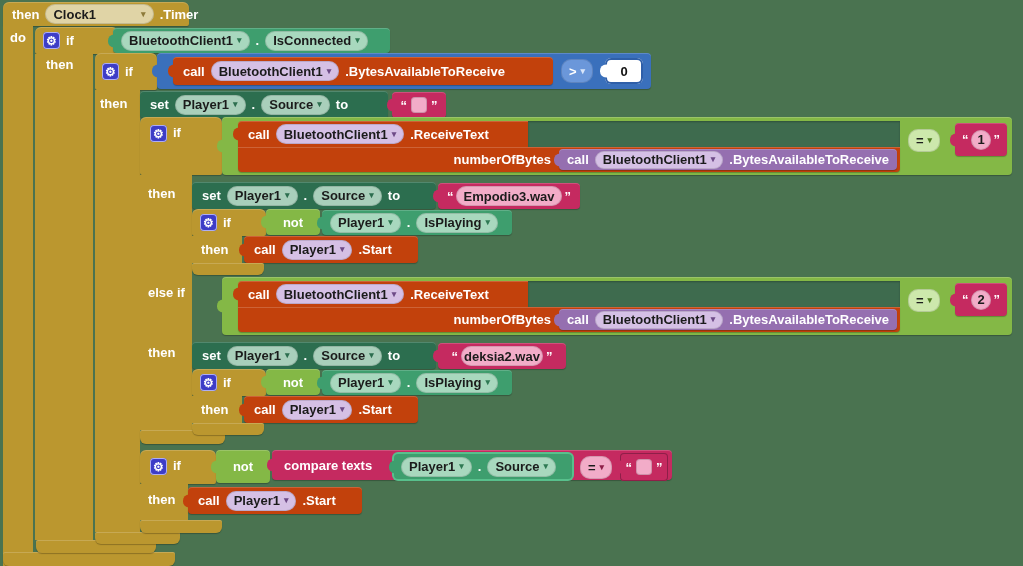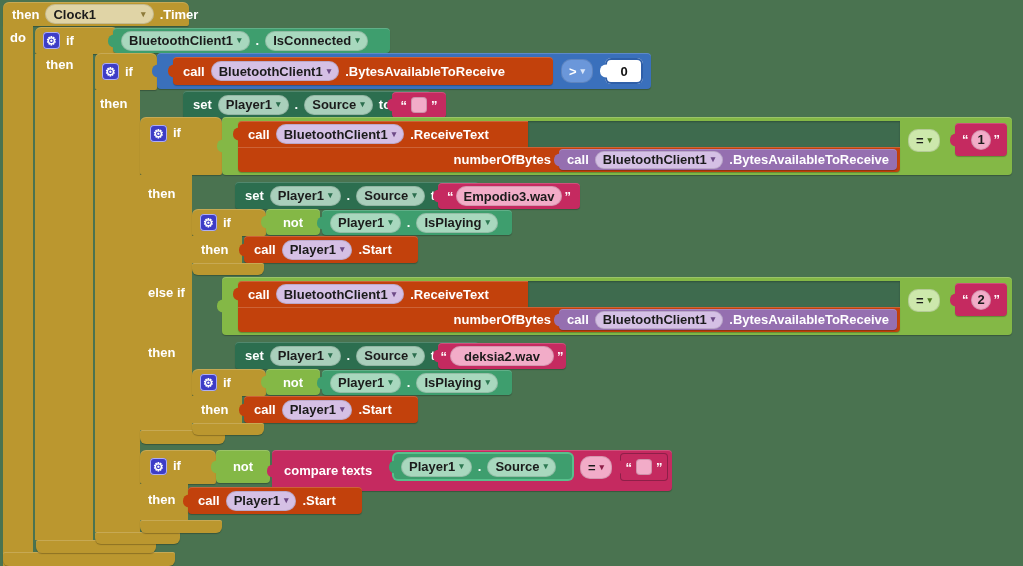--- a/index.html
+++ b/index.html
@@ -6,21 +6,21 @@
   #workspace{
     position:relative;width:1023px;height:566px;background:#4A7350;
     overflow:hidden;font-family:"Liberation Sans",sans-serif;font-size:13px;
   }
   .blk{position:absolute;box-sizing:border-box;display:flex;align-items:center;
        gap:6px;color:#fff;font-weight:600;border-radius:4px;
        box-shadow:0 1px 1px rgba(0,0,0,.25), inset 0 1px 0 rgba(255,255,255,.18);}
   .bare{box-shadow:none;border-radius:0;}
   .gold{background:#BB972F;}
   .teal{background:#3E9E6E;}
-  .dgreen{background:#2C6E4F;margin-left:43px;}
+  .dgreen{background:#2C6E4F;}
   .purple{background:#c2410c;}
   .purple2{background:#956FB0;}
   .blue{background:#3A70BC;}
   .lime{background:#84B846;}
   .crimson{background:#C52A60;}
   .band{background:#3E6B4E;box-shadow:inset 0 1px 2px rgba(0,0,0,.25);}
   .pill{display:inline-flex;align-items:center;gap:4px;padding:1px 8px;height:18px;
         border-radius:10px;color:#1b1b1b;font-weight:600;line-height:1;white-space:nowrap;
         box-shadow:inset 0 0 0 1px rgba(0,0,0,.12);}
   .pill .dd{font-size:9px;}
@@ -270,21 +270,21 @@
     </span>
     <span class="dot">.</span>
     <span class="pill p-dgreen">
       <span>Source</span>
       <span class="dd">▾</span>
     </span>
     <span class="lbl">to</span>
   </div>
   <div class="blk crimson tab" style="left:438px;top:343px;width:128px;height:26px;justify-content:center;gap:3px;">
     <span class="q">“</span>
-    <span class="pill p-pink" style="padding:1px 14px;">
+    <span class="pill p-pink" style="padding:1px 3px;">
       <span>deksia2.wav</span>
     </span>
     <span class="q">”</span>
   </div>
 
   <div class="blk gold r-top" style="left:192px;top:369px;width:74px;height:27px;padding-left:8px;">
     <span class="gear">⚙</span>
     <span class="lbl">if</span>
   </div>
   <div class="blk lime tab" style="left:266px;top:369px;width:54px;height:26px;justify-content:center;">
@@ -314,21 +314,21 @@
   </div>
   <div class="blk gold r-bot" style="left:192px;top:423px;width:72px;height:12px;"></div>
 
   <div class="blk gold r-top" style="left:140px;top:450px;width:76px;height:34px;align-items:flex-start;padding:8px 0 0 10px;">
     <span class="gear">⚙</span>
     <span class="lbl">if</span>
   </div>
   <div class="blk lime tab" style="left:216px;top:450px;width:54px;height:33px;justify-content:center;">
     <span>not</span>
   </div>
-  <div class="blk crimson tab" style="left:272px;top:450px;width:400px;height:41px;">
+  <div class="blk crimson tab" style="left:272px;top:450px;width:400px;height:30px;">
     <span class="lbl" style="position:absolute;left:12px;">compare texts</span>
     <div class="blk teal tab" style="left:122px;top:4px;width:178px;height:25px;padding:0 7px;box-shadow:0 0 0 2px #58c08c;">
       <span class="pill p-teal">
         <span>Player1</span>
         <span class="dd">▾</span>
       </span>
       <span class="dot">.</span>
       <span class="pill p-teal">
         <span>Source</span>
         <span class="dd">▾</span>

